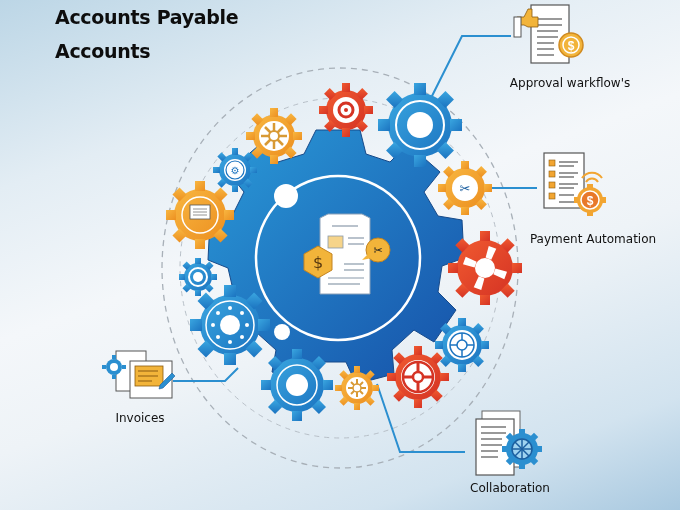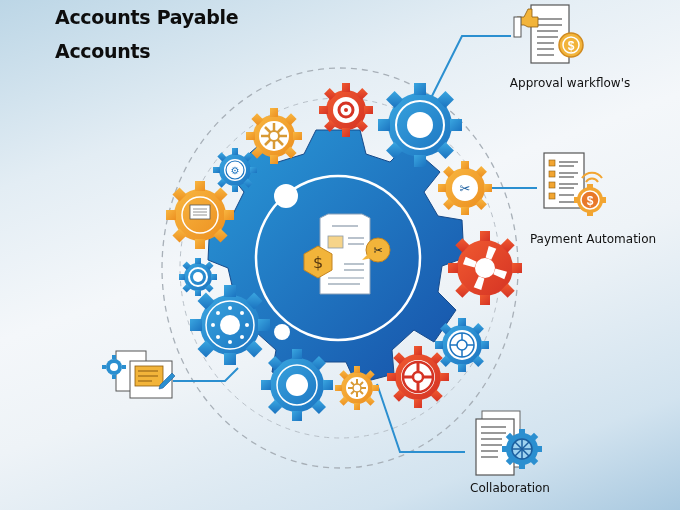--- a/index.html
+++ b/index.html
@@ -469,16 +469,17 @@
         <line x1="46" y1="28" x2="46" y2="48"></line>
       <line x1="39" y1="31" x2="53" y2="45"></line>
         <line x1="39" y1="45" x2="53" y2="31"></line>
     </g>
   </g>
 </svg>
 
 <div class="label" style="left:495px; top:75px; width:150px;">Approval warkflow's</div>
 <div class="label" style="left:515px; top:231px; width:156px;">Payment Automation</div>
 <div class="label" style="left:95px; top:410px; width:90px;">
+  <div>Invoices</div>
 </div>
 <div class="label" style="left:460px; top:480px; width:100px;">
   <div>Collaboration</div>
 </div>
 
 </body></html>

